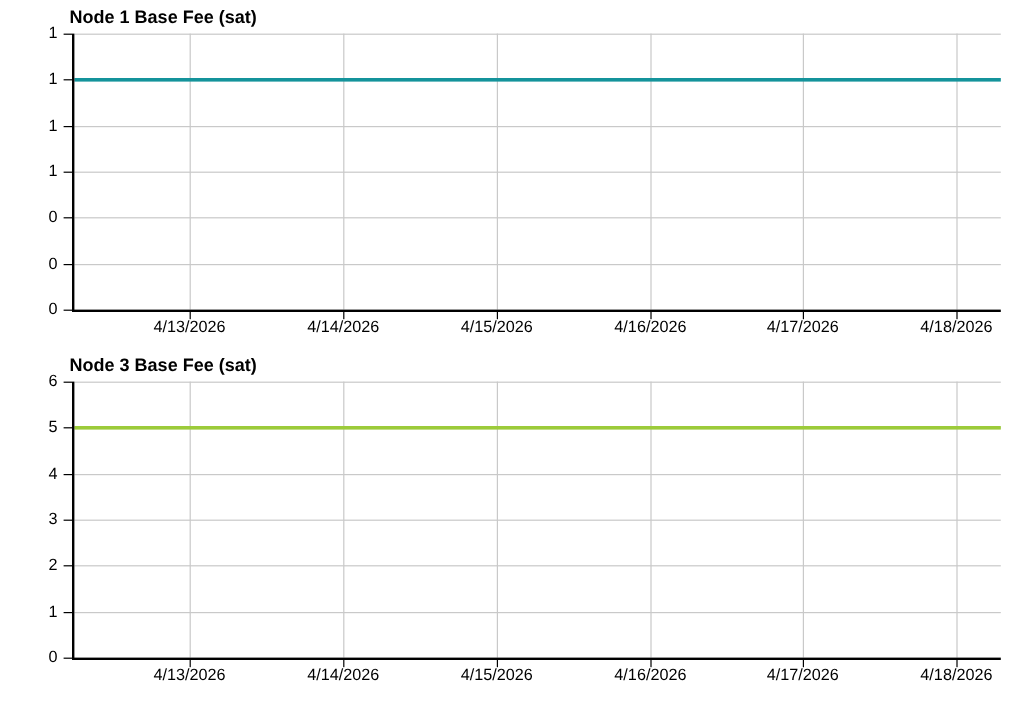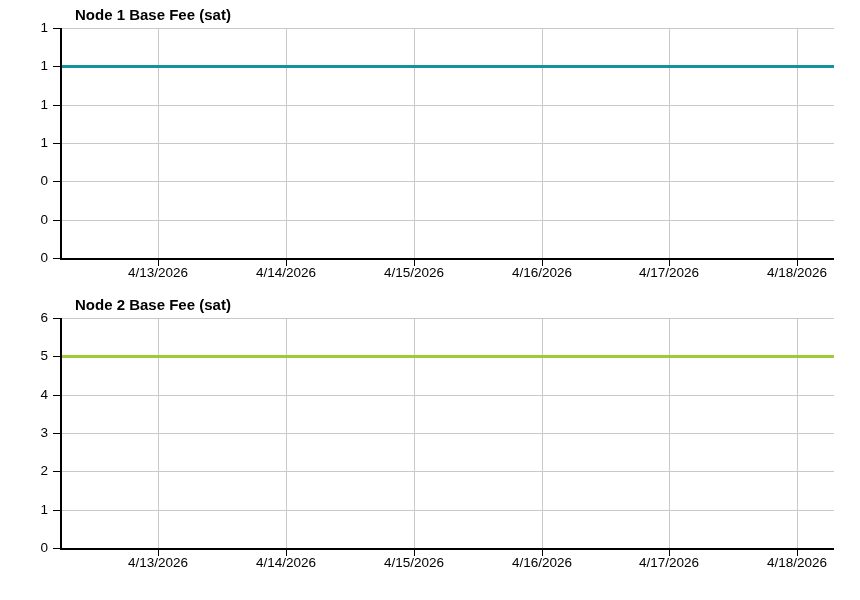--- a/index.html
+++ b/index.html
@@ -22,21 +22,21 @@
   }
   .chart {
     position: absolute;
     left: 0;
     width: 860px;
   }
   .chart-1 { top: 0;   height: 290px; }
   .chart-2 { top: 290px; height: 310px; }
   .chart-title {
     position: absolute;
-    left: 75px;
+    left: 58px;
     top: 6px;
     margin: 0;
     font-size: 15px;
     font-weight: bold;
     color: #000000;
     white-space: nowrap;
   }
   .plot {
     position: absolute;
     left: 62px;
@@ -166,21 +166,21 @@
         <div class="x-tick" style="left: 607px;"></div>
         <div class="x-tick-label" style="left: 557px; top: 237px;">4/17/2026</div>
         <div class="x-gridline" style="left: 735px; background: rgb(201, 201, 201);"></div>
         <div class="x-tick" style="left: 735px;"></div>
         <div class="x-tick-label" style="left: 685px; top: 237px;">4/18/2026</div>
         <div class="series-line" style="top: 37px; background: rgb(20, 147, 155);"></div>
       </div>
   </section>
 
   <section class="chart chart-2">
-    <h2 class="chart-title">Node 2 Base Fee (sat)</h2>
+    <h2 class="chart-title">Node 3 Base Fee (sat)</h2>
     <div class="plot">
       <div class="axis-y"></div>
       <div class="axis-x"></div>
     <div class="y-gridline" style="top: 0px; background: rgb(201, 201, 201);"></div>
         <div class="y-tick" style="top: 0px;"></div>
         <div class="y-tick-label" style="top: -8px;">6</div>
         <div class="y-gridline" style="top: 38px; background: rgb(201, 201, 201);"></div>
         <div class="y-tick" style="top: 38px;"></div>
         <div class="y-tick-label" style="top: 30px;">5</div>
         <div class="y-gridline" style="top: 77px; background: rgb(201, 201, 201);"></div>

